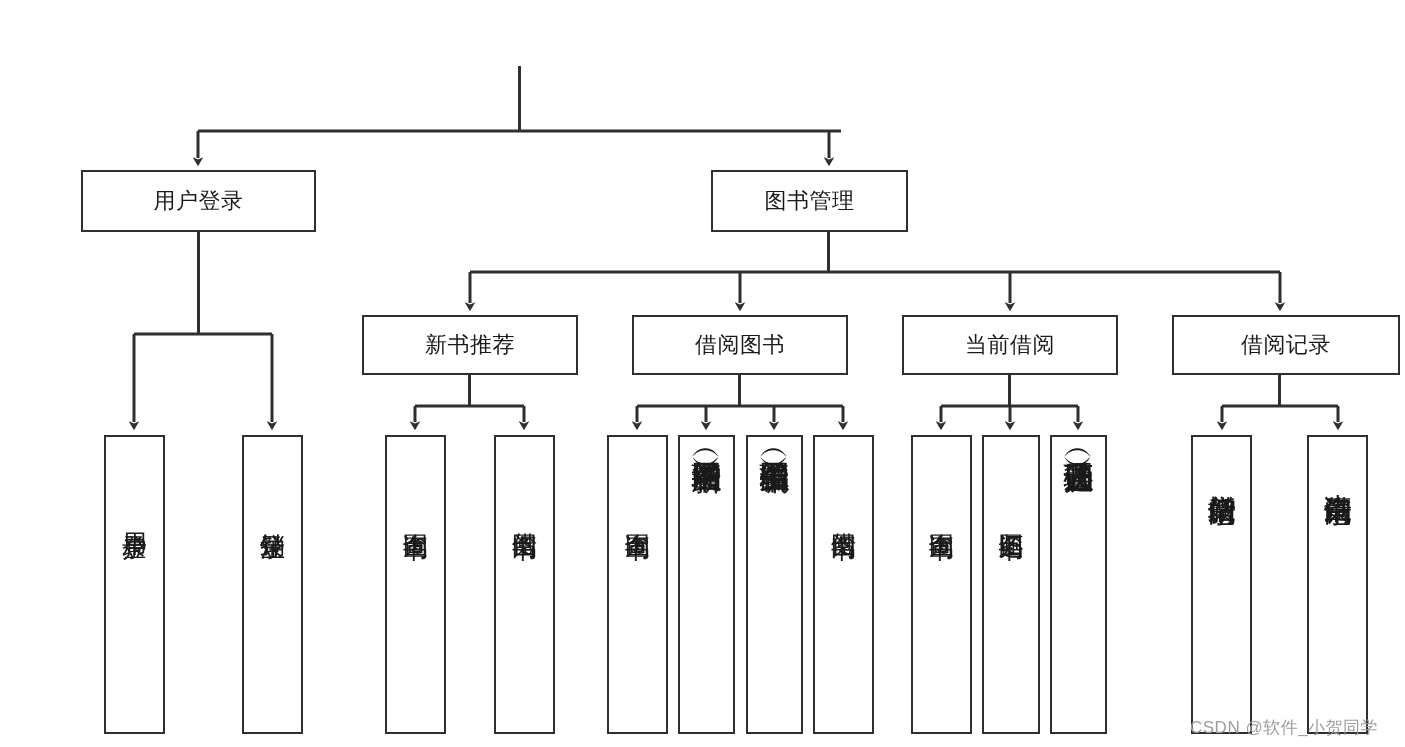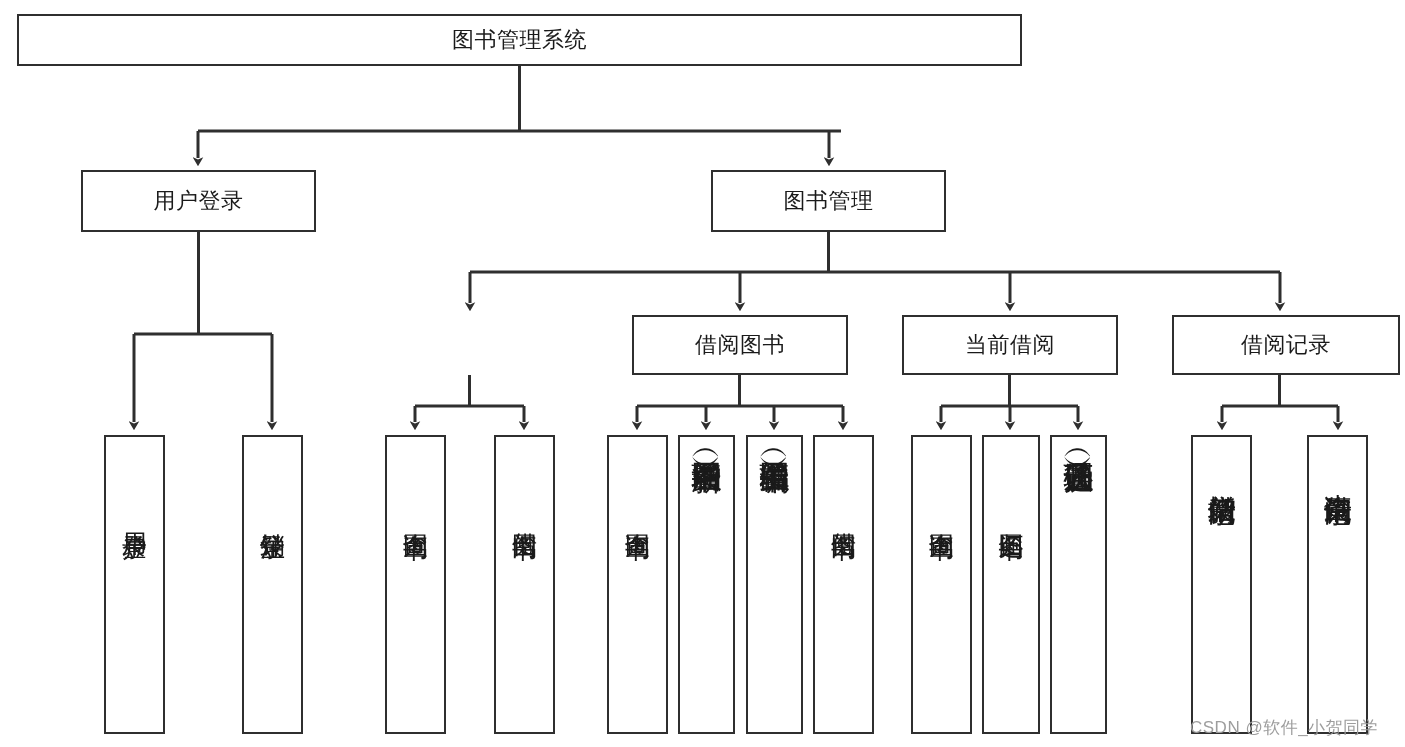--- a/index.html
+++ b/index.html
@@ -121,31 +121,31 @@
       <path d="M 1010 406 L 1010 422" marker-end="url(#arrow)"></path>
       <path d="M 1078 406 L 1078 422" marker-end="url(#arrow)"></path>
 
       <path d="M 1279.5 375 L 1279.5 406"></path>
       <path d="M 1222 406 L 1338 406"></path>
       <path d="M 1222 406 L 1222 422" marker-end="url(#arrow)"></path>
       <path d="M 1338 406 L 1338 422" marker-end="url(#arrow)"></path>
     </g>
   </svg>
 
-  <div class="node-box node-root node-h" style="left:17px; top:14px; width:1005px; height:52px;">
-    <span class="node-label">图书管理系统</span>
-  </div>
 
   <div class="node-box node-h" style="left:81px; top:170px; width:235px; height:62px;">
     <span class="node-label">用户登录</span>
   </div>
-  <div class="node-box node-h" style="left:711px; top:170px; width:235px; height:62px;align-items:center;">
+  <div class="node-box node-h" style="left:711px; top:170px; width:197px; height:62px;align-items:center;">
     <span class="node-label">图书管理</span>
   </div>
 
+  <div class="node-box node-h" style="left:362px; top:315px; width:216px; height:60px;">
+    <span class="node-label">新书推荐</span>
+  </div>
   <div class="node-box node-h" style="left:632px; top:315px; width:216px; height:60px;">
     <span class="node-label">借阅图书</span>
   </div>
   <div class="node-box node-h" style="left:902px; top:315px; width:216px; height:60px;">
     <span class="node-label">当前借阅</span>
   </div>
   <div class="node-box node-h" style="left:1172px; top:315px; width:228px; height:60px;">
     <span class="node-label">借阅记录</span>
   </div>
 

